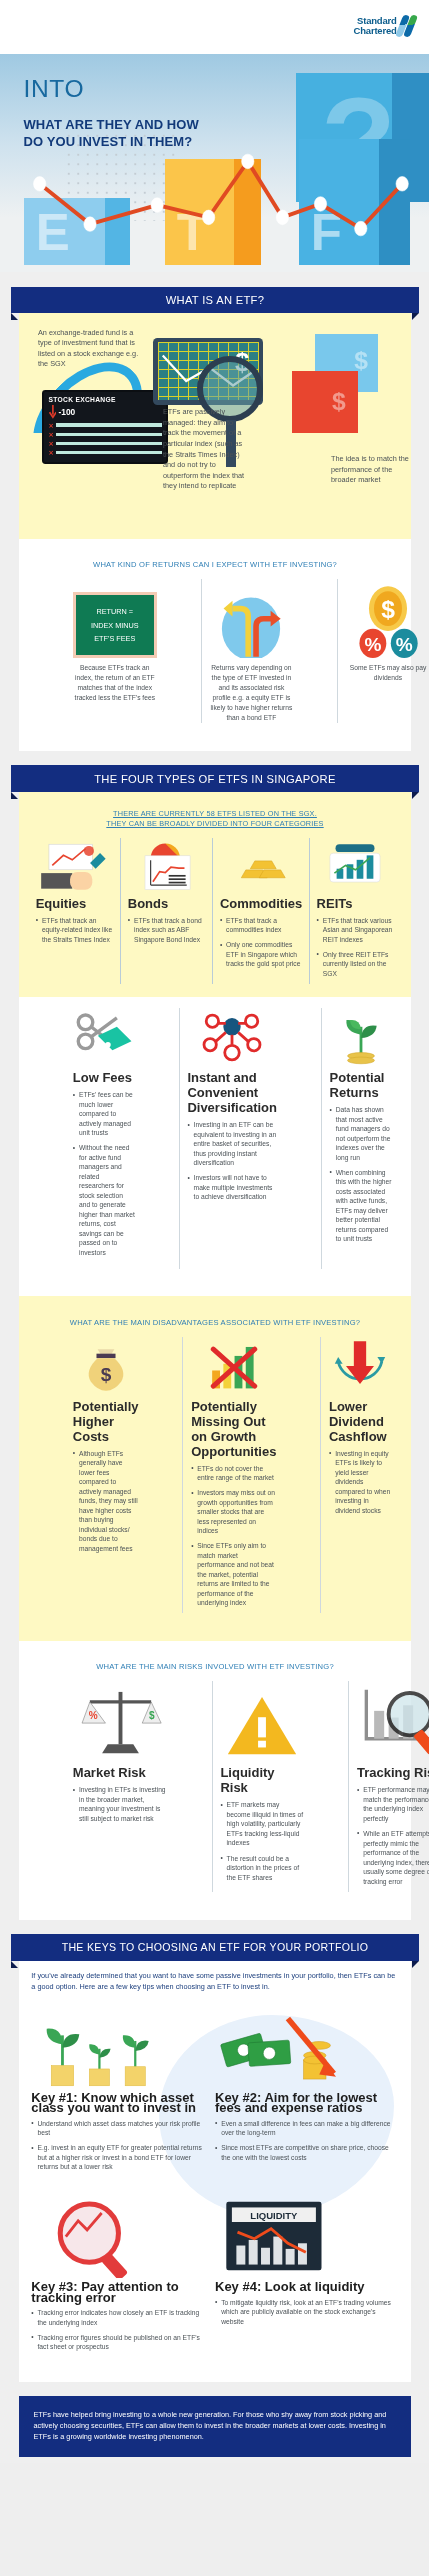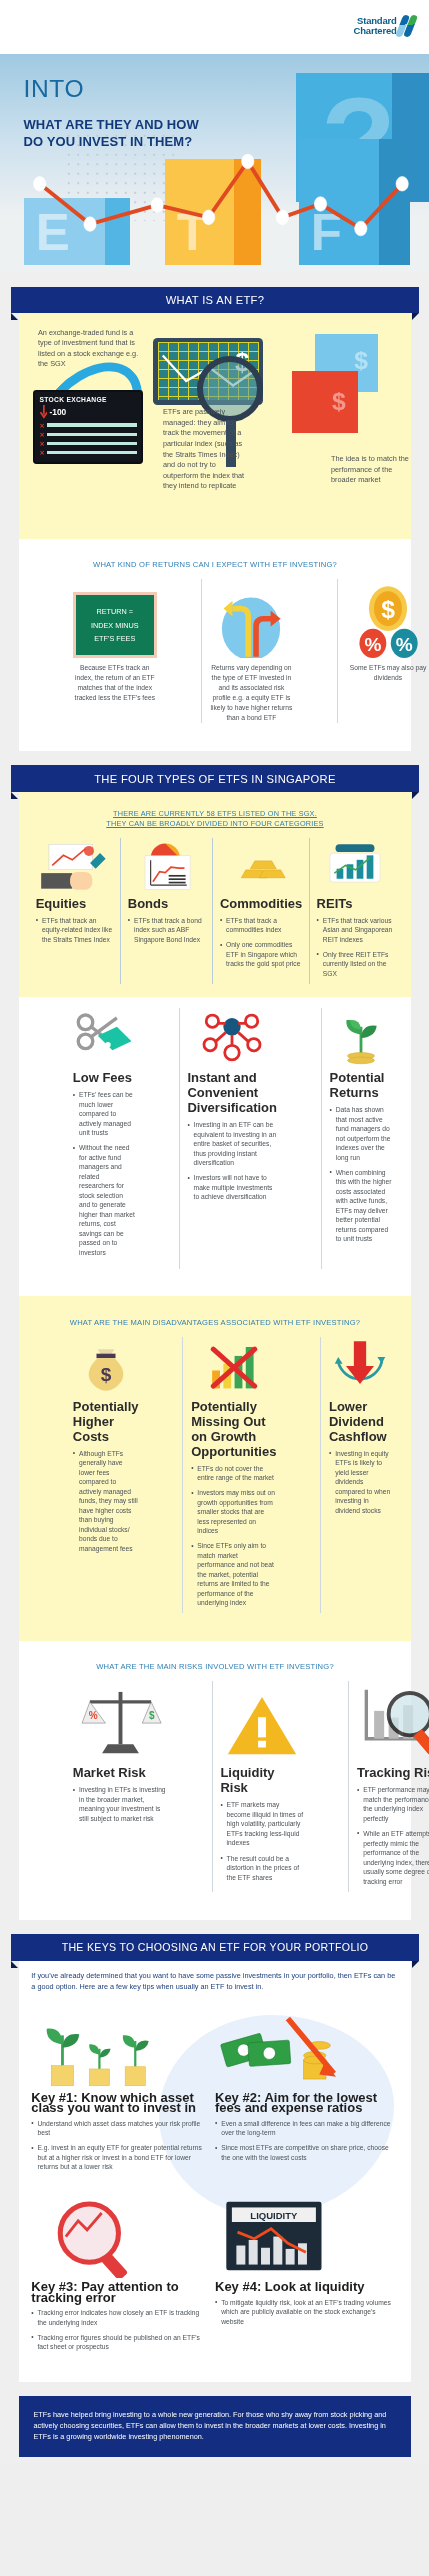--- a/index.html
+++ b/index.html
@@ -69,21 +69,21 @@
 
   
   .wie { position: relative; min-height: 201px; }
   .wie-text { font-size: 7.3px; line-height: 10.6px; color: #4b5257; }
   .wie-a { position: absolute; left: 9px; top: 3.4px; width: 106px; }
   .wie-b { position: absolute; left: 134px; top: 83px; width: 84px; }
   .wie-c { position: absolute; left: 302px; top: 130px; width: 84px; }
 
   
   .art { position: absolute; }
-  .stockboard { left: 4px; top: 66px; width: 110px; height: 74px; background: #12161c; border-radius: 3.4px;
+  .stockboard { left: 13px; top: 66px; width: 126px; height: 74px; background: #12161c; border-radius: 3.4px;
                 border: 2.2px solid #0b0e12; color: #fff; padding: 3.4px 4.5px; }
   .sb-title { font-size: 6.7px; font-weight: bold; letter-spacing: 0.3px; color: #ffffff; }
   .sb-row { display: flex; align-items: center; gap: 2.2px; margin-top: 2.2px; }
   .sb-x { color: #e03a2a; font-size: 6.2px; font-weight: bold; }
   .sb-bar { height: 3.4px; background: #bfe9dd; flex: 1; }
   .sb-100 { color: #fff; font-size: 8.4px; font-weight: bold; }
   .blue-arc { left: -5.6px; top: 51px; width: 129px; height: 84px; border: 9px solid #2aa9e0;
               border-radius: 50%; border-bottom-color: transparent; border-left-color: transparent; transform: rotate(-45deg); }
   .chartbox { left: 124px; top: 13.4px; width: 110px; height: 67px; background: #33495e; border-radius: 4.5px; padding: 4.5px; }
   .chartgrid { width: 100%; height: 100%; background: #2b7f84;
@@ -593,21 +593,21 @@
       </div>
     </div>
     <div class="spacer"></div>
   </div>
 
   <div class="ribbon-wrap">
     <div class="ribbon small">THE KEYS TO CHOOSING AN ETF FOR YOUR PORTFOLIO</div>
   </div>
   <div class="keys">
     <div class="keys-blob"></div>
-    <div class="keys-intro">If you've already determined that you want to have some passive investments in your portfolio, then ETFs can be a good option. Here are a few key tips when usually an ETF to invest in.</div>
+    <div class="keys-intro">If you've already determined that you want to have some passive investments in your portfolio, then ETFs can be a good option. Here are a few key tips when choosing an ETF to invest in.</div>
     <div class="keys-grid">
 
       <div class="key">
         <div class="key-icon">
           <svg width="129" height="84" viewBox="0 0 230 150">
             <g>
               <path d="M56 110 V56" stroke="#3aa655" stroke-width="5" fill="none"></path>
               <path d="M56 72 q-30 -4 -28 -28 q28 -2 28 28z" fill="#3aa655"></path>
               <path d="M56 78 q28 -2 30 -24 q-28 -4 -30 24z" fill="#2e8f49"></path>
               <rect x="36" y="110" width="40" height="36" fill="#f3d36a" stroke="#e0bd45"></rect>

